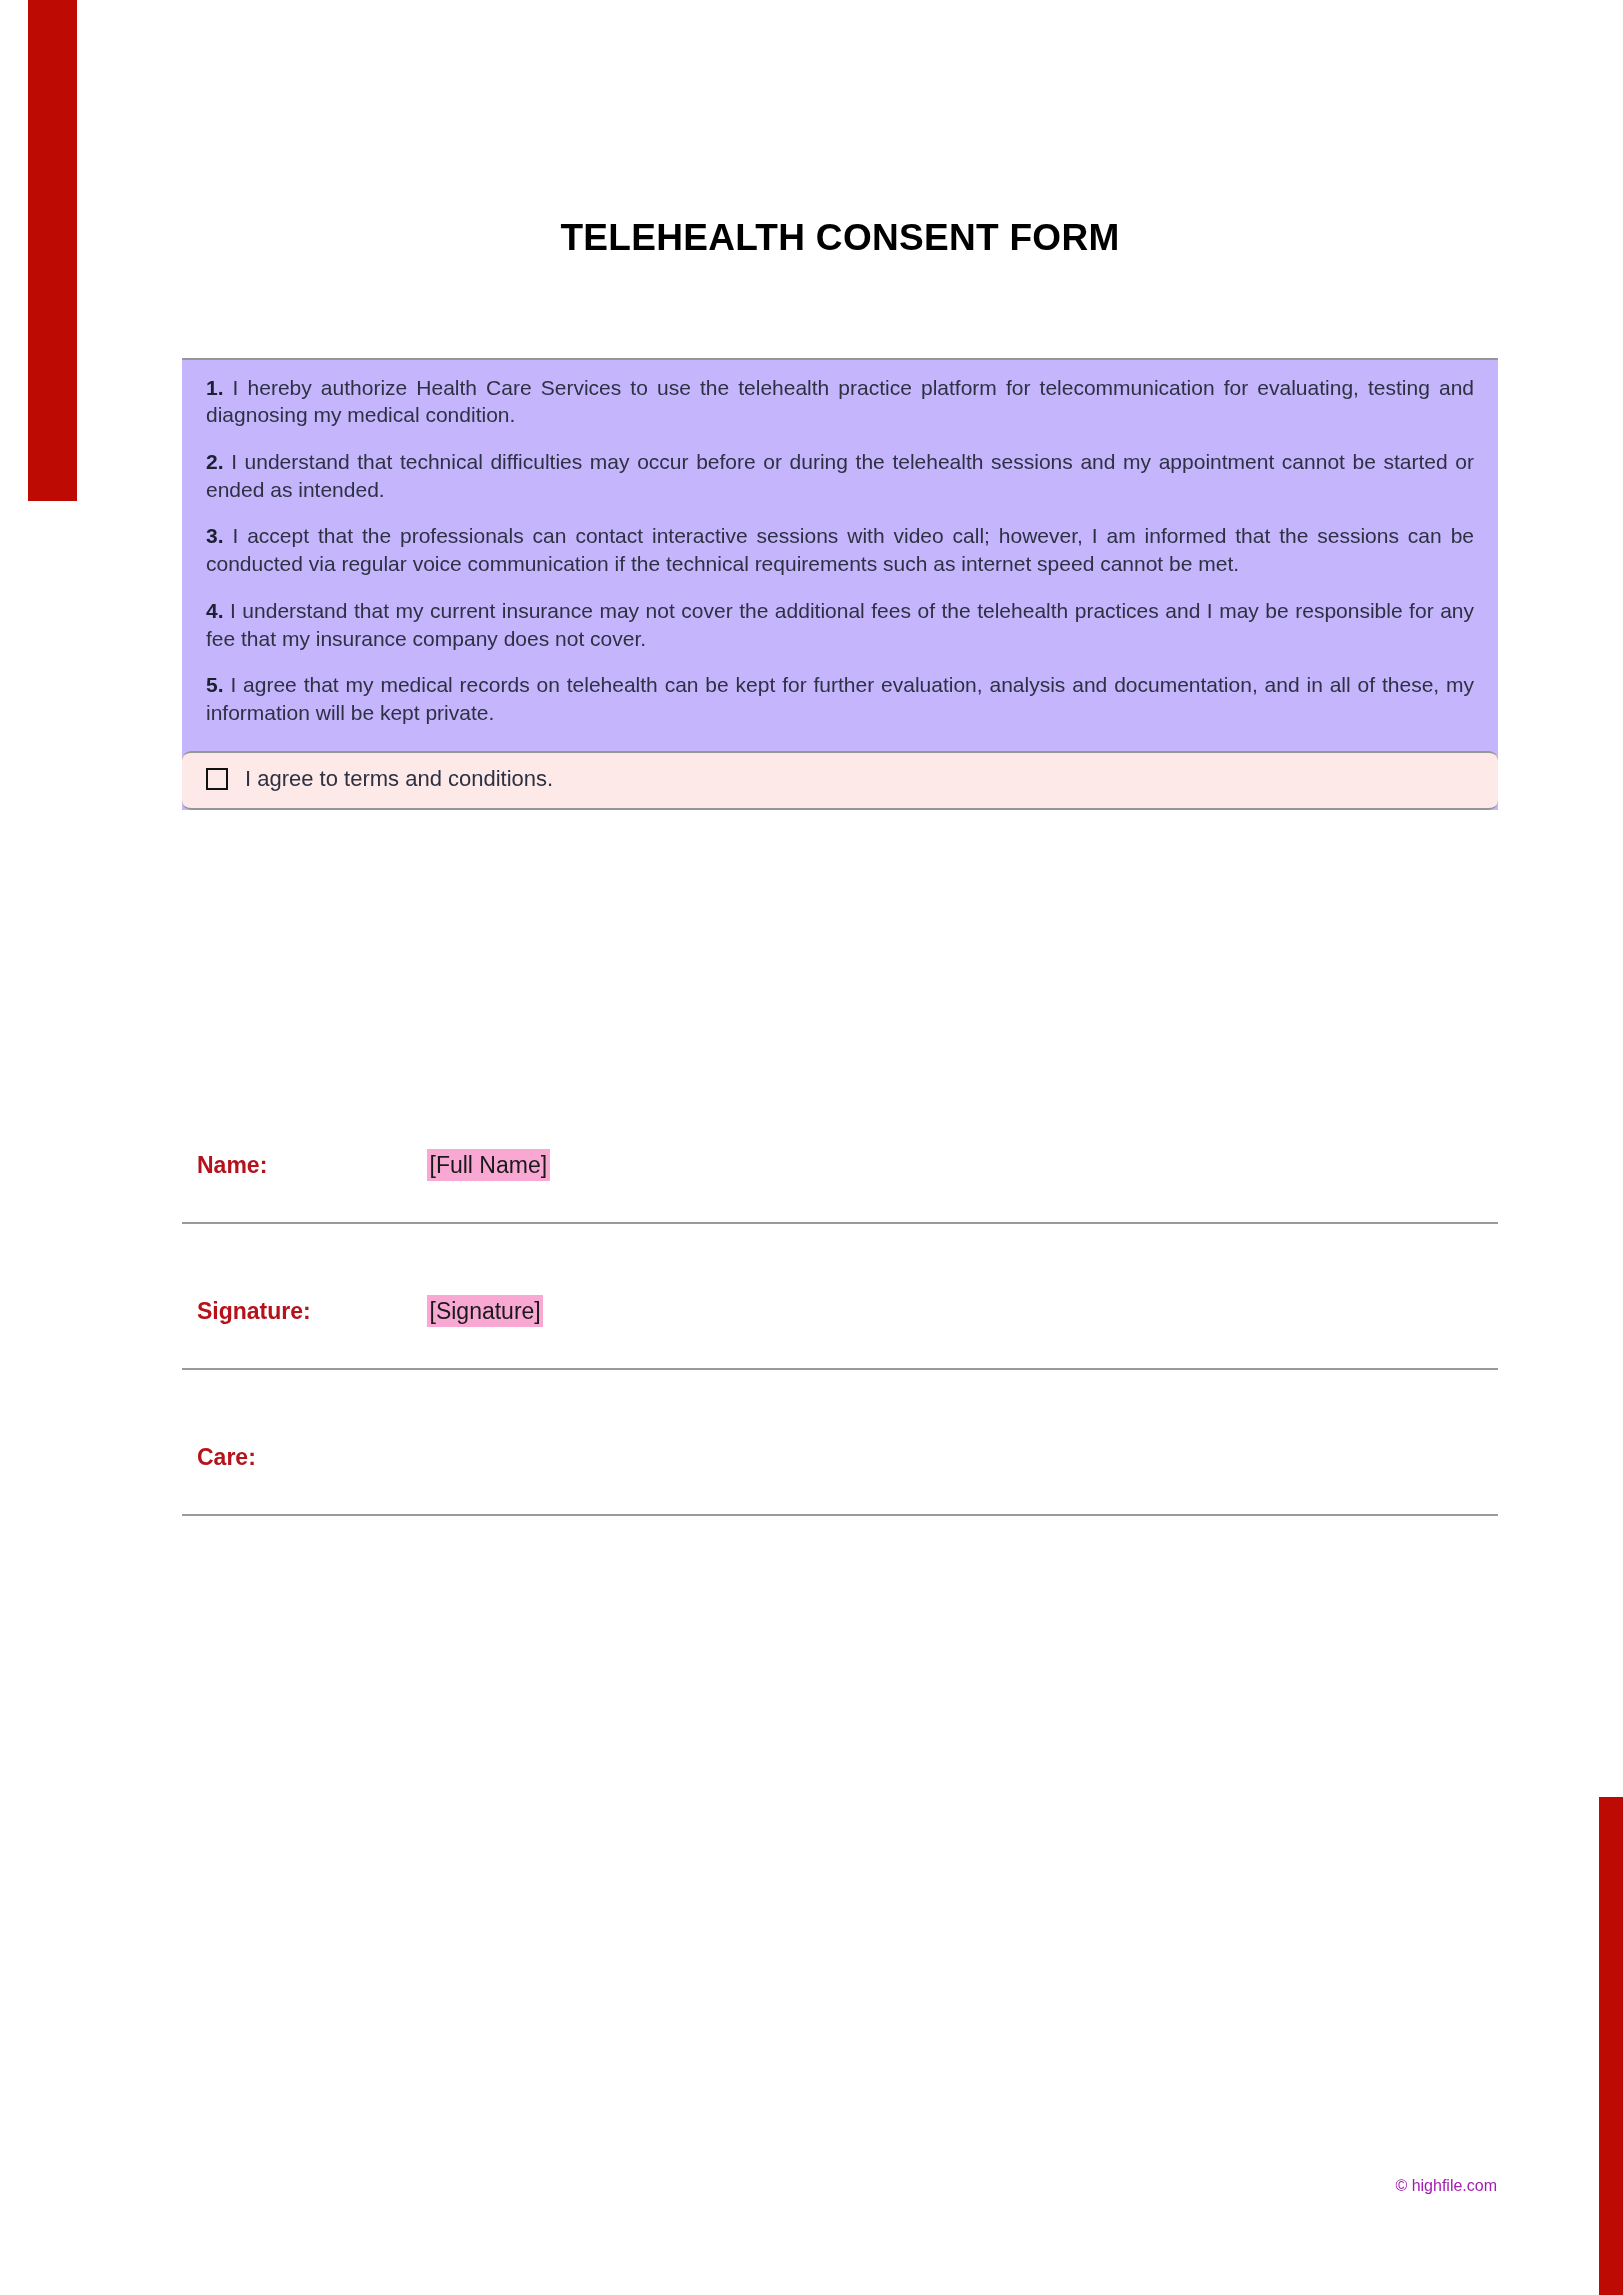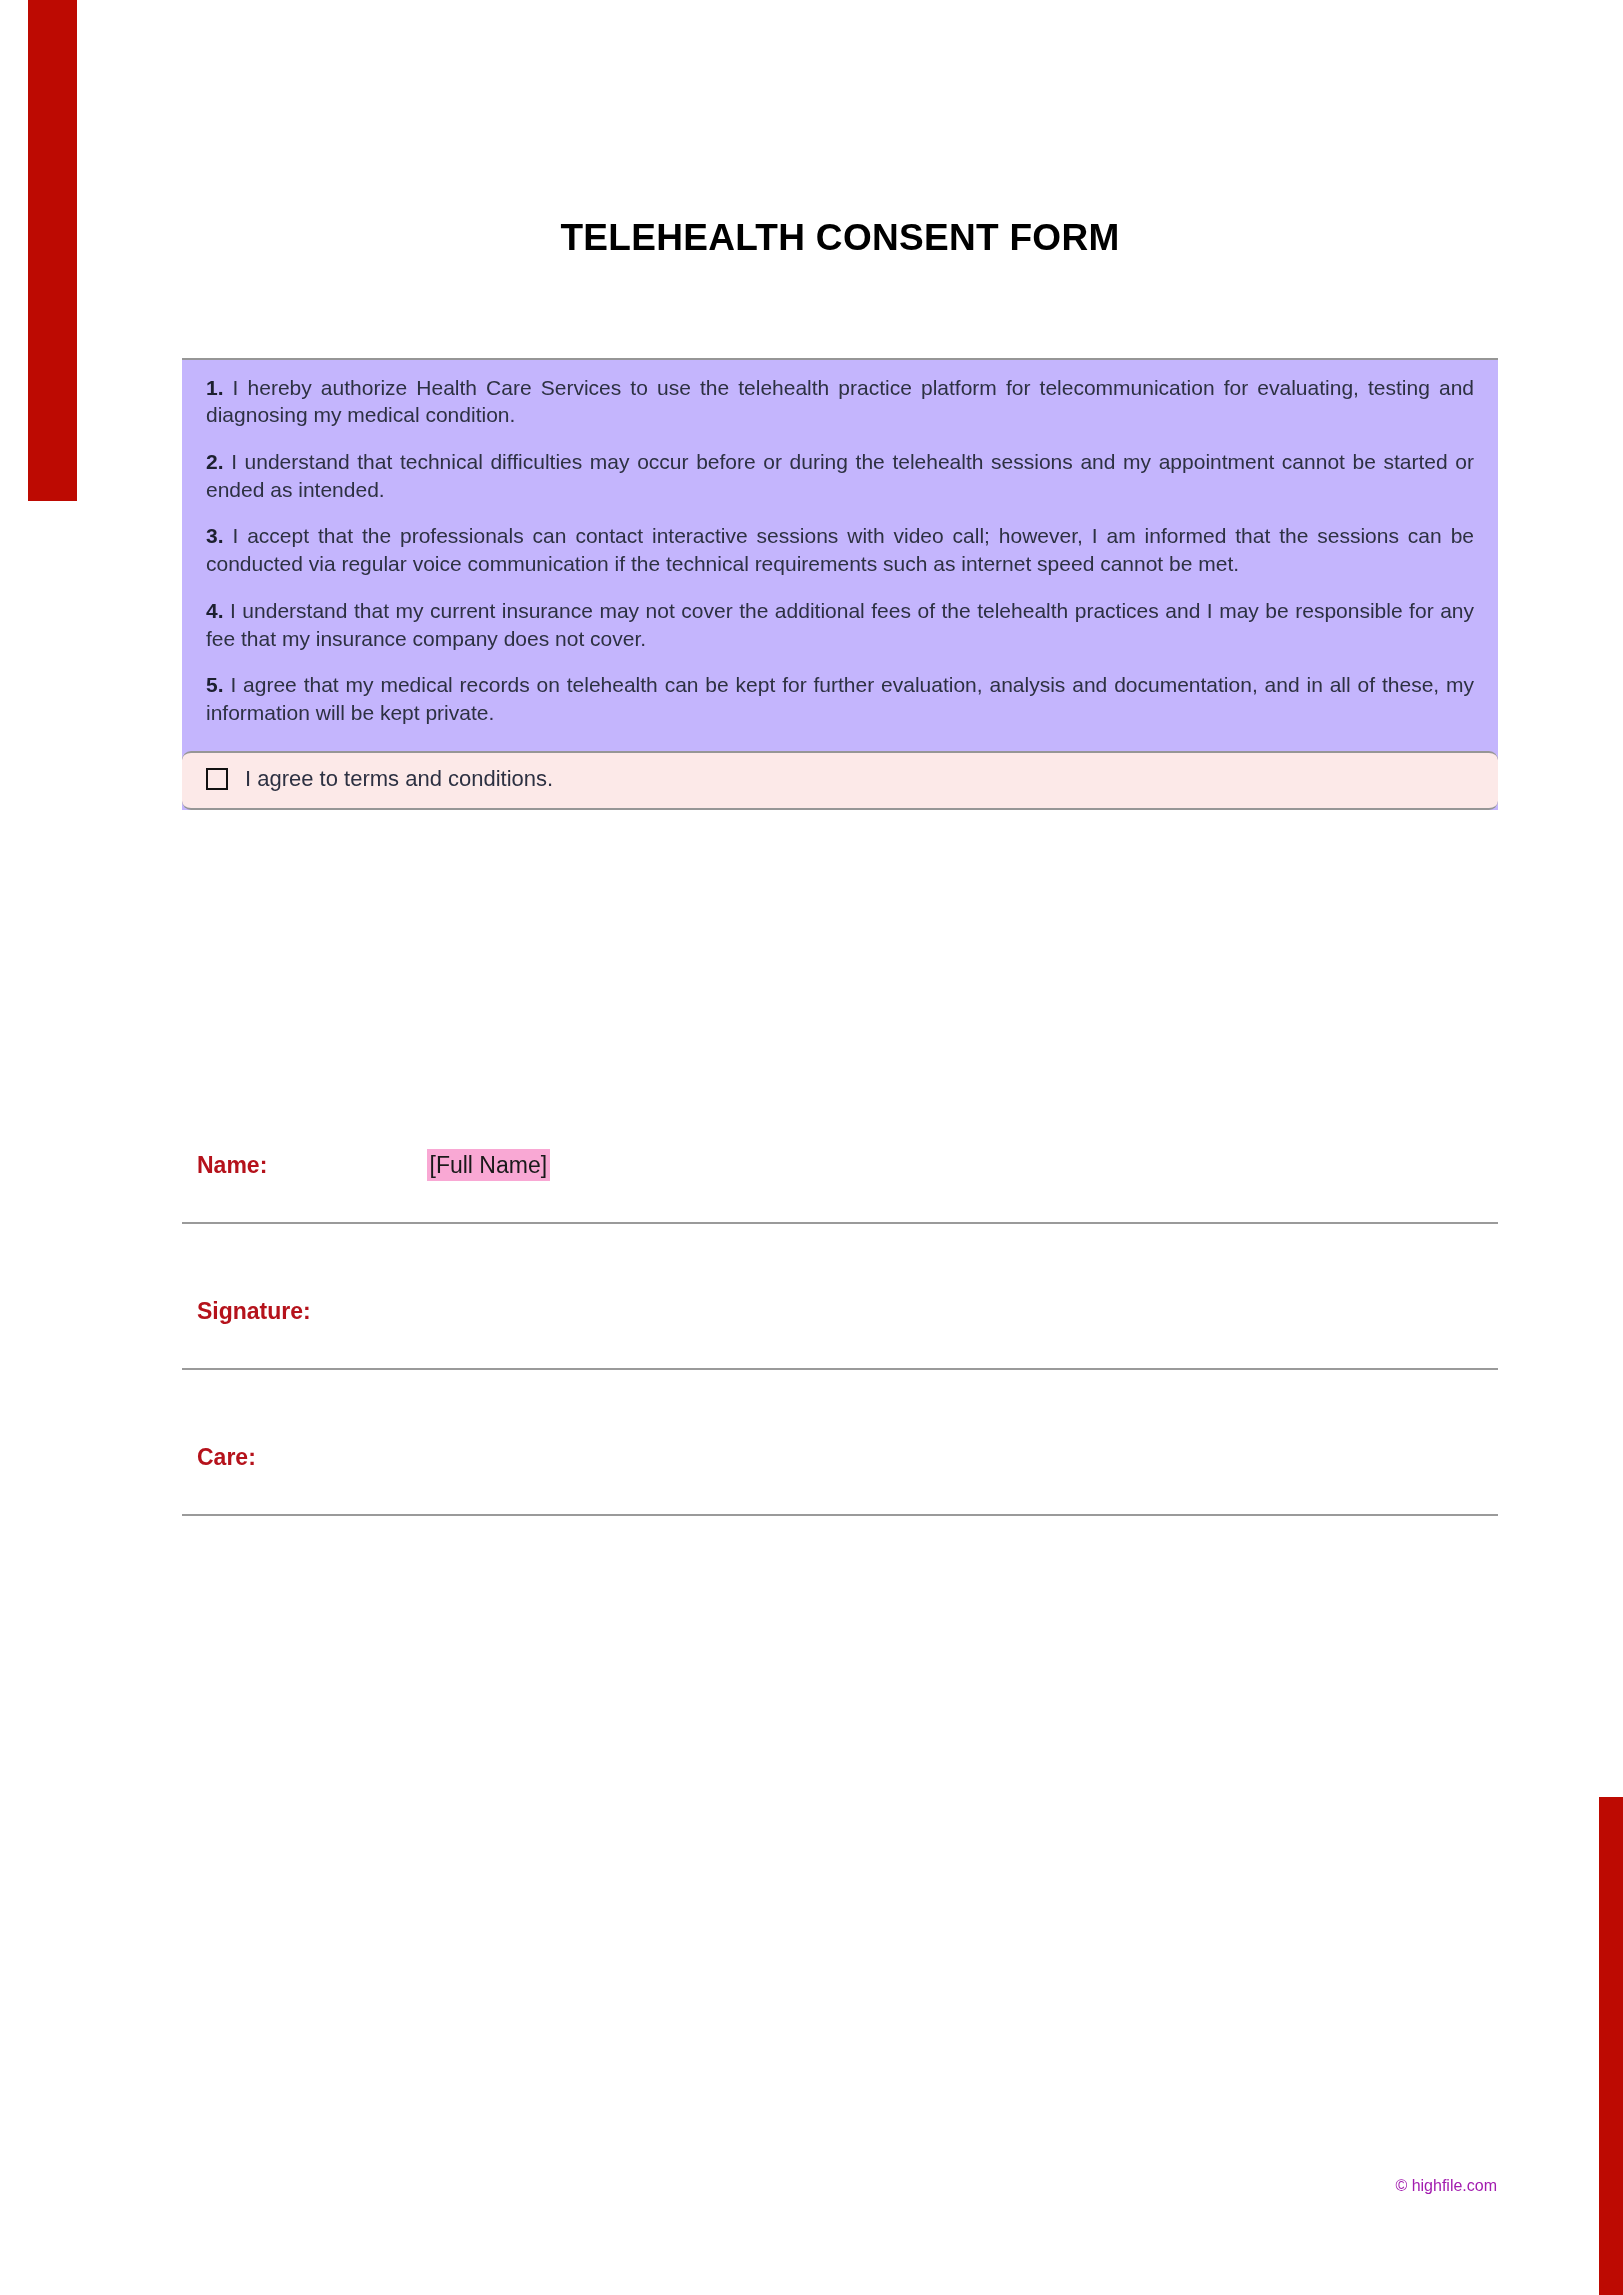--- a/index.html
+++ b/index.html
@@ -190,20 +190,23 @@
 
     <div class="field-row">
       <div class="field-label">Name:</div>
       <div class="field-value">
         <span class="ph">[Full Name]</span>
       </div>
     </div>
 
     <div class="field-row">
       <div class="field-label">Signature:</div>
+      <div class="field-value">
+        <span class="ph">[Signature]</span>
+      </div>
     </div>
 
     <div class="field-row">
       <div class="field-label">Care:</div>
     </div>
 
   </div>
 
   <div class="footer">© highfile.com</div>
 

